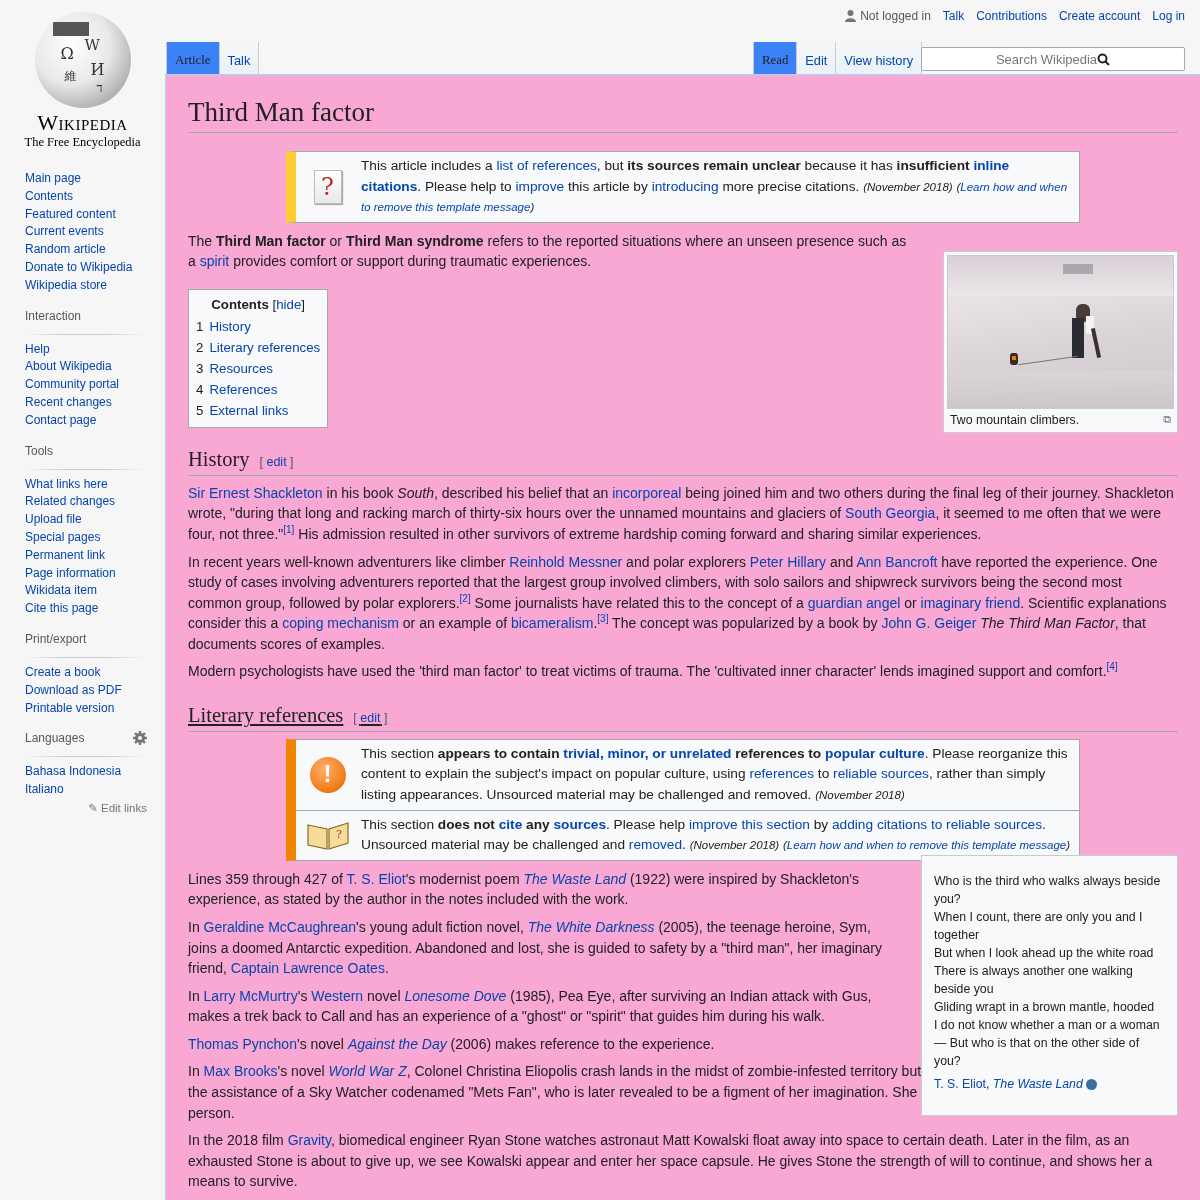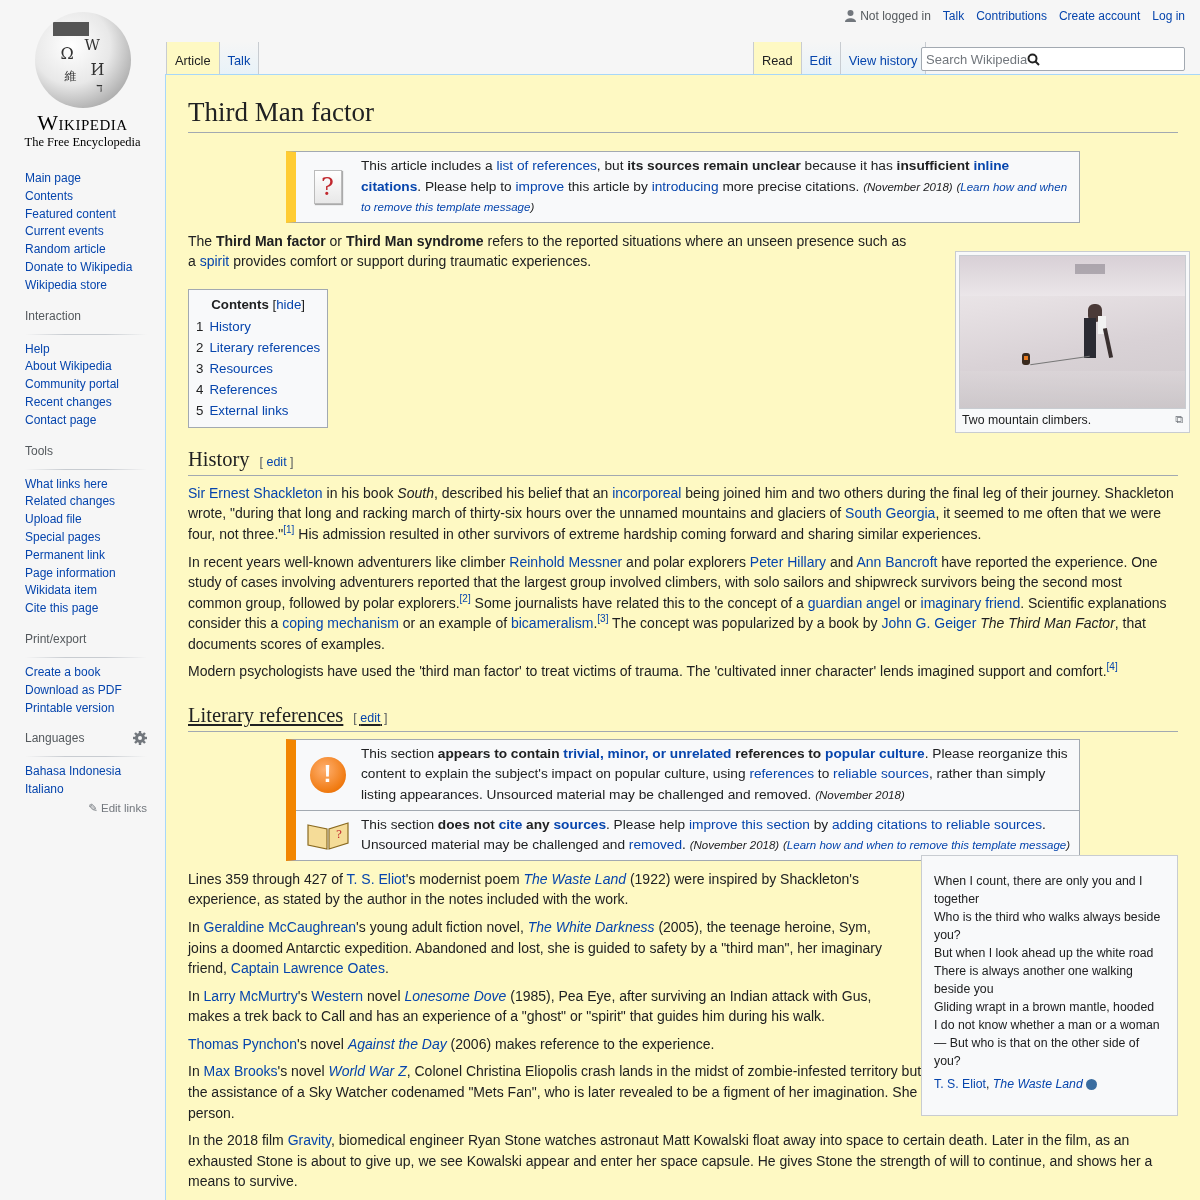--- a/index.html
+++ b/index.html
@@ -36,47 +36,47 @@
     display: flex; gap: 12px; align-items: center;
   }
   #personal .muted { color: #54595d; display: flex; align-items: center; gap: 4px; }
   
   .tabs { position: absolute; top: 42px; height: 32px; display: flex; }
   .tab {
     height: 32px; padding: 0 8px; font-size: 12.8px; display: flex; align-items: flex-end; padding-bottom: 6px;
     background: linear-gradient(to bottom, rgba(167,215,249,0) 0, #e8f2f8 100%);
     border-right: 1px solid #c8ccd1;
   }
-  .tab.sel { background: #fef9c3; color: #202122; }
+  .tab.sel { background: #3b82f6; color: #202122; font-family: Liberation Serif, serif; }
   #left-tabs { left: 166px; }
   #left-tabs .tab:first-child { border-left: 1px solid #c8ccd1; }
   #right-tabs { left: 753px; }
   #right-tabs .tab:first-child { border-left: 1px solid #c8ccd1; }
   #search {
     position: absolute; left: 921px; top: 47px; width: 264px; height: 24px;
     border: 1px solid #a2a9b1; border-radius: 2px; background: #fff;
-    font-size: 13px; color: #72777d; padding: 3px 4px; display: flex; justify-content: flex-start; align-items: center;
+    font-size: 13px; color: #72777d; padding: 3px 4px; display: flex; justify-content: center; align-items: center;
   }
   
   #sidebar { position: absolute; left: 0; top: 170px; width: 165px; }
   .portal { margin: 0 0 14px 25px; width: 122px; }
   .portal h3 {
     font-size: 12px; font-weight: normal; color: #54595d; margin: 0 0 6px 0;
     padding-bottom: 12px; border-bottom: 1px solid #dcdcdc;
     background-image: linear-gradient(to right, rgba(200,204,209,0) 0, #c8ccd1 33%, #c8ccd1 66%, rgba(200,204,209,0) 100%);
     background-size: 100% 1px; background-repeat: no-repeat; background-position: bottom; border: none;
     display: flex; justify-content: space-between; align-items: center;
   }
   .portal ul { list-style: none; margin: 0; padding: 0; }
   .portal li { font-size: 12px; line-height: 17.8px; }
   .editlinks { font-size: 11.5px; color: #72777d; text-align: right; margin-top: 2px; }
   
   #content {
     position: absolute; left: 165px; top: 74px; width: 1035px; height: 1126px;
-    background: #fef9c3; border: 1px solid #a7d7f9; border-right: 0; border-bottom: 0;
+    background: #f9a8d4; border: 1px solid #a7d7f9; border-right: 0; border-bottom: 0;
     padding: 20px 22px 0 22px;
   }
   #firstHeading {
     font-family: "Liberation Serif", "DejaVu Serif", serif; font-size: 27px; font-weight: normal;
     margin: 0; padding-bottom: 2px; border-bottom: 1px solid #a2a9b1; line-height: 1.3;
   }
   #siteSub { font-size: 12.3px; margin: 7px 0 0 0; }
   p { font-size: 14px; line-height: 20.6px; margin: 0 0 7px 0; }
   sup { font-size: 10px; line-height: 0; }
   .ambox {
@@ -96,21 +96,21 @@
   .ambox.stack .row { display: flex; }
   .ambox.stack .row + .row { border-top: 1px solid #a2a9b1; }
   .excl {
     width: 36px; height: 36px; border-radius: 50%; background: radial-gradient(circle at 40% 35%, #ffb070, #f07a10 70%, #d86000);
     color: #fff; font-weight: bold; font-size: 24px; display:flex; align-items:center; justify-content:center;
   }
   .book {
     width: 44px; height: 32px; position: relative;
   }
   .thumb {
-    position: absolute; right: 10px; top: 176px; width: 235px; border: 1px solid #c8ccd1; background: #f8f9fa;
+    position: absolute; right: 22px; top: 176px; width: 235px; border: 1px solid #c8ccd1; background: #f8f9fa;
     padding: 3px;
   }
   .thumb .photo {
     width: 227px; height: 154px; border: 1px solid #c8ccd1;
     background: linear-gradient(170deg, #f0ecee 0%, #e6e0e3 30%, #d9d2d6 60%, #cfc9cc 100%);
     position: relative; overflow: hidden;
   }
   .thumb .cap { font-size: 12.3px; padding: 4px 3px 2px 3px; display: flex; justify-content: space-between; }
   #toc {
     display: inline-block; border: 1px solid #a2a9b1; background: #f8f9fa; padding: 7px 7px 6px 7px; margin-top: 10px;
@@ -332,22 +332,22 @@
           <text x="30" y="19" font-size="11" fill="#c1272d" font-family="DejaVu Serif, serif">?</text>
         </svg>
       </div>
       <div class="txt">
         <span>This section </span><b>does not</b><span> </span><a style="font-weight:bold">cite</a><span> </span><b>any</b><span> </span><a style="font-weight:bold">sources</a><span>. Please help </span><a>improve this section</a><span> by </span><a>adding citations to reliable sources</a><span>. Unsourced material may be challenged and </span><a>removed</a><span>. </span><small>(November 2018)</small> <small>(<a>Learn how and when to remove this template message</a>)</small>
       </div>
     </div>
   </div>
 
   <div class="quotebox" style="top:780px;">
+    <div>Who is the third who walks always beside you?</div>
     <div>When I count, there are only you and I together</div>
-    <div>Who is the third who walks always beside you?</div>
     <div>But when I look ahead up the white road</div>
     <div>There is always another one walking beside you</div>
     <div>Gliding wrapt in a brown mantle, hooded</div>
     <div>I do not know whether a man or a woman</div>
     <div>— But who is that on the other side of you?</div>
     <div class="cite">
       <a>T. S. Eliot</a>, <a style="font-style:italic">The Waste Land</a>
       <span style="display:inline-block;width:11px;height:11px;border-radius:50%;background:#3a6da0;vertical-align:middle;"></span>
     </div>
   </div>

